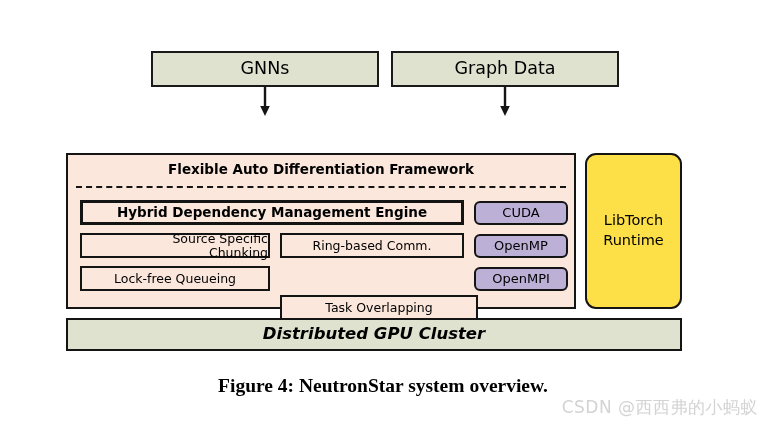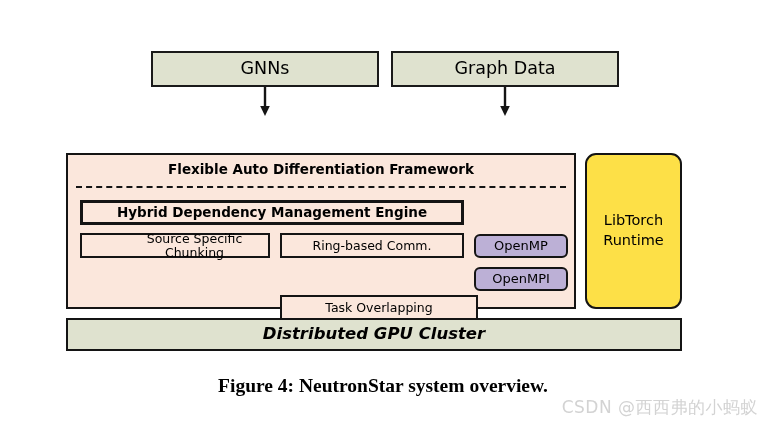--- a/index.html
+++ b/index.html
@@ -82,20 +82,21 @@
     width: calc(100% - 16px);
     height: 0;
     border-top: 2px dashed #141414;
   }
 
   
   .mod {
     background: #fbe7dc;
     border: 2px solid #141414;
     font-size: 12.5px;
+    text-align: right;
   }
   .mod.strong {
     border-width: 3px;
     font-weight: bold;
     font-size: 13.5px;
   }
   #mod-hdme   { left: 12px;  top: 45px;  width: 384px; height: 25px; }
   #mod-chunk  { left: 12px;  top: 78px;  width: 190px; height: 25px; padding-left: 39px; }
   #mod-ring   { left: 212px; top: 78px;  width: 184px; height: 25px; }
   #mod-lock   { left: 12px;  top: 111px; width: 190px; height: 25px; }
@@ -194,25 +195,31 @@
     </div>
 
     <div class="box mod" id="mod-chunk">
       <span>Source Specific Chunking</span>
     </div>
 
     <div class="box mod" id="mod-ring">
       <span>Ring-based Comm.</span>
     </div>
 
+    <div class="box mod" id="mod-lock">
+      <span>Lock-free Queueing</span>
+    </div>
 
     <div class="box mod" id="mod-task">
       <span>Task Overlapping</span>
     </div>
 
+    <div class="box chip" id="chip-cuda">
+      <span>CUDA</span>
+    </div>
 
     <div class="box chip" id="chip-openmp">
       <span>OpenMP</span>
     </div>
 
     <div class="box chip" id="chip-openmpi">
       <span>OpenMPI</span>
     </div>
 
   </div>

